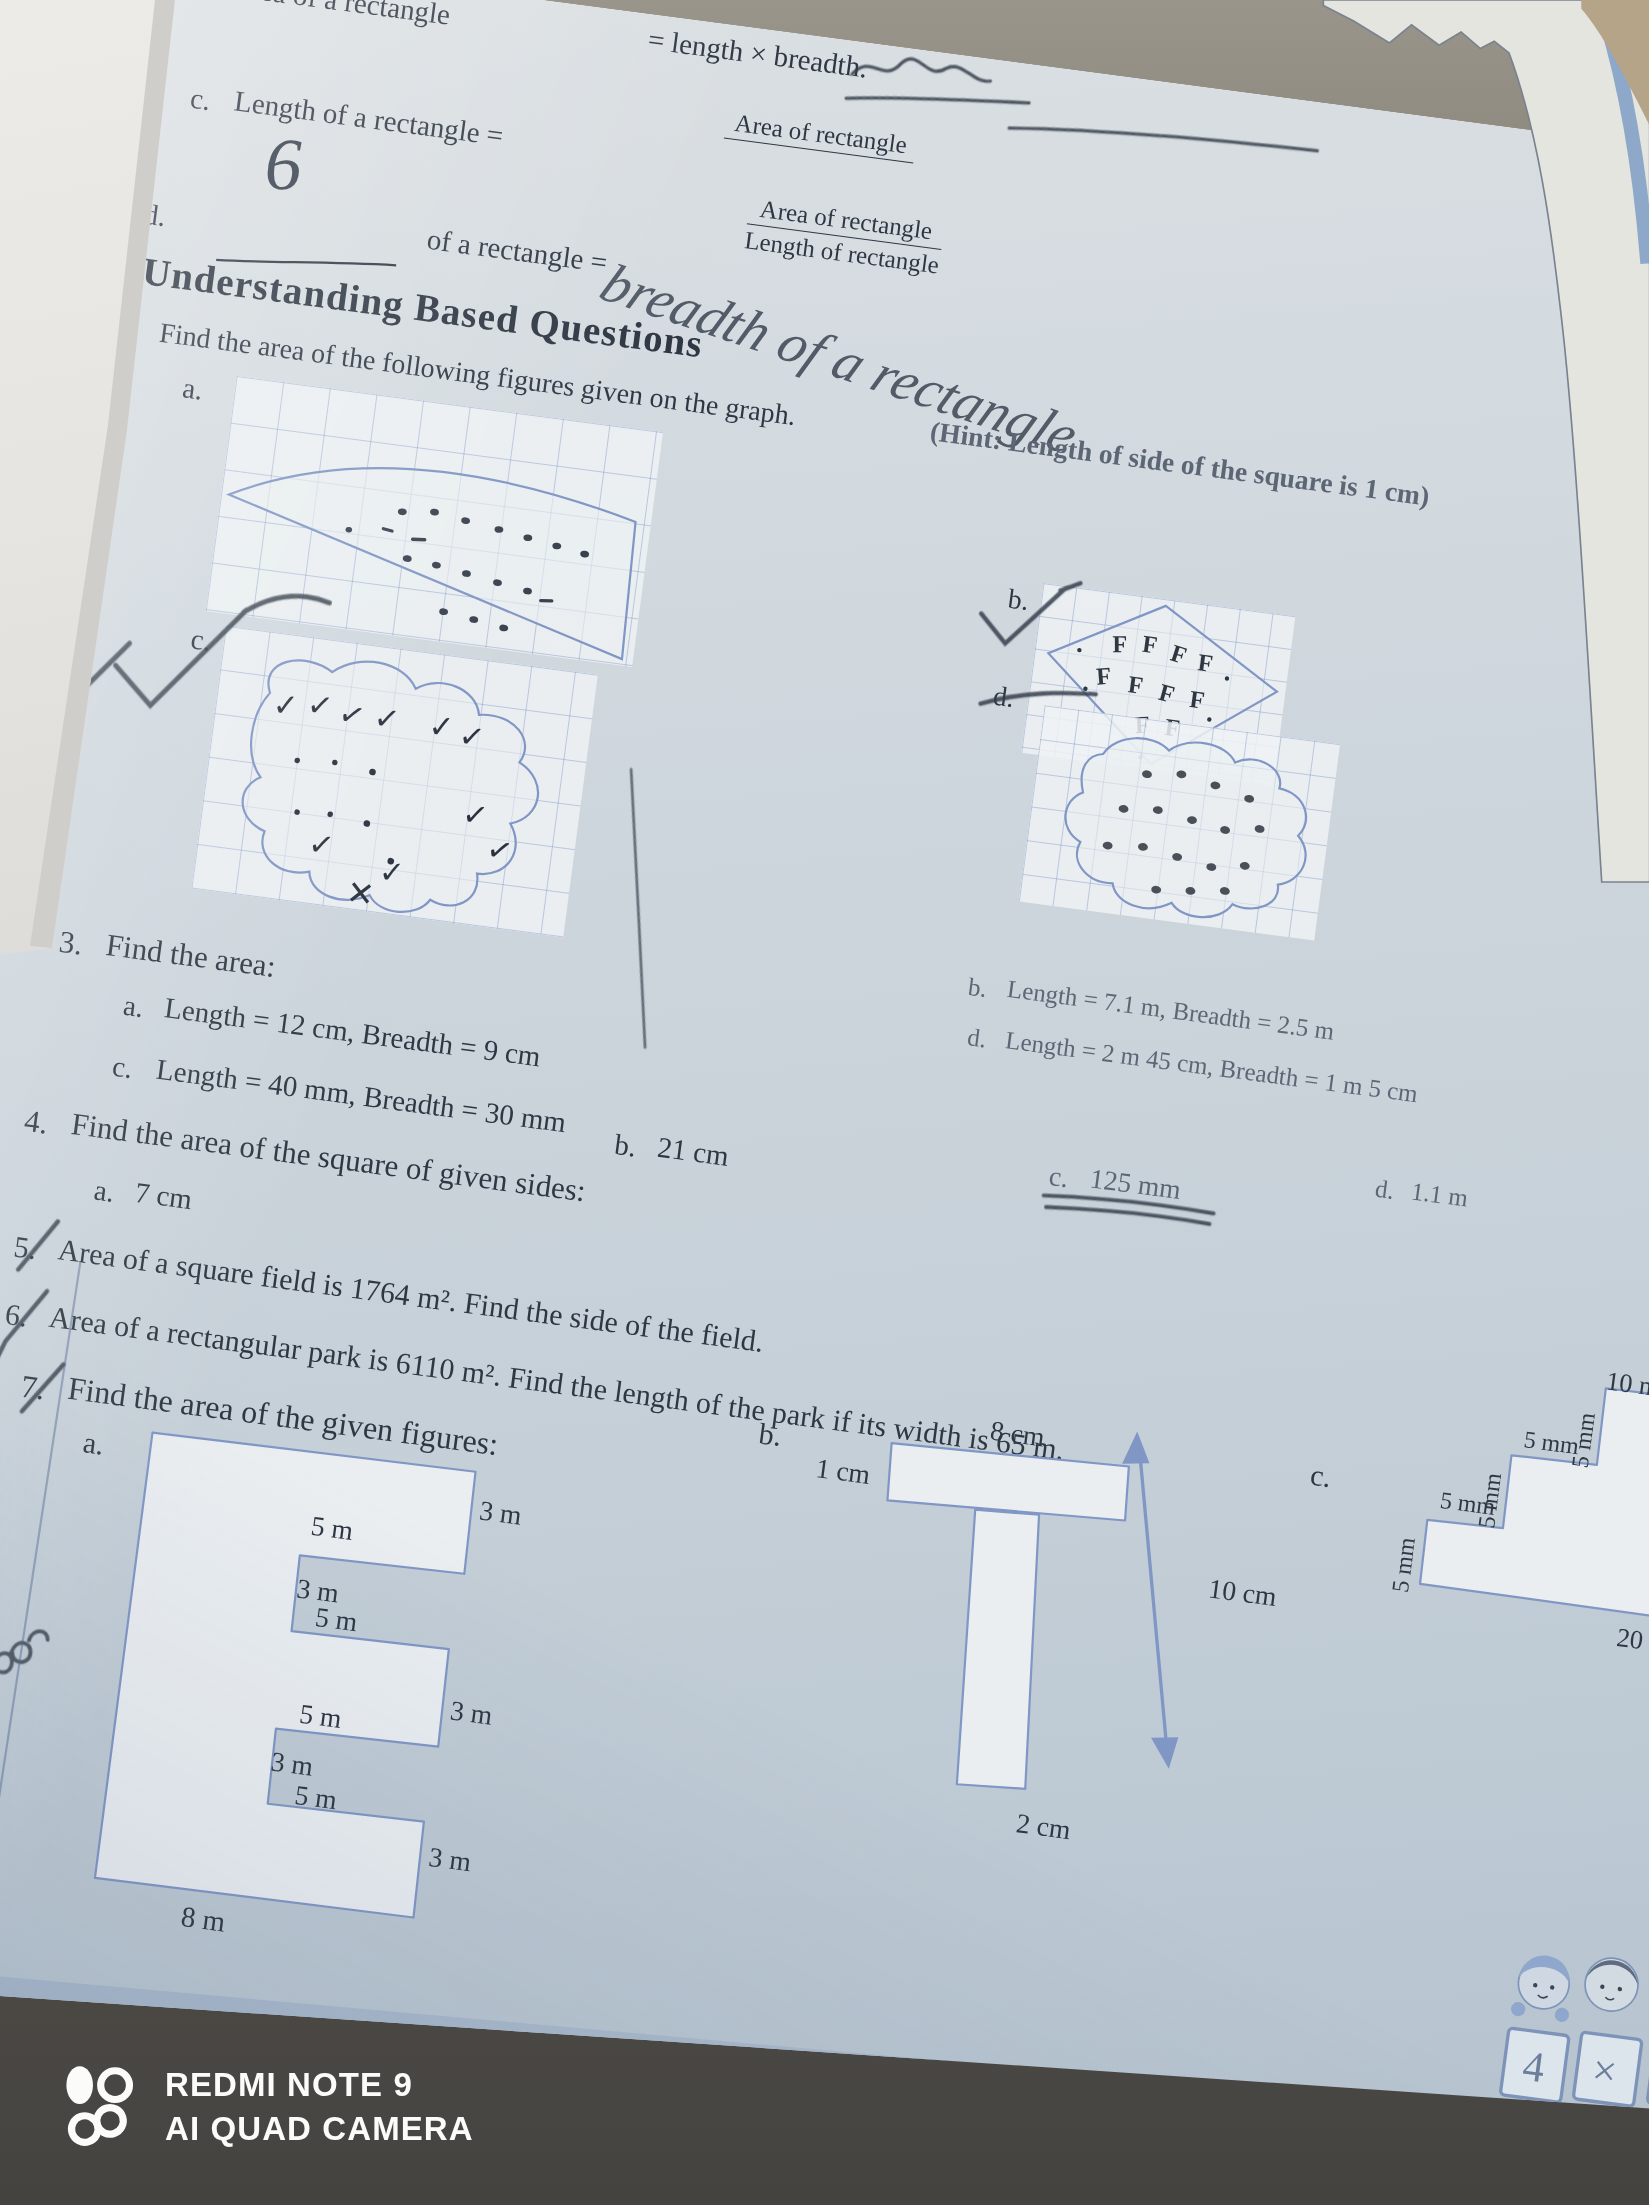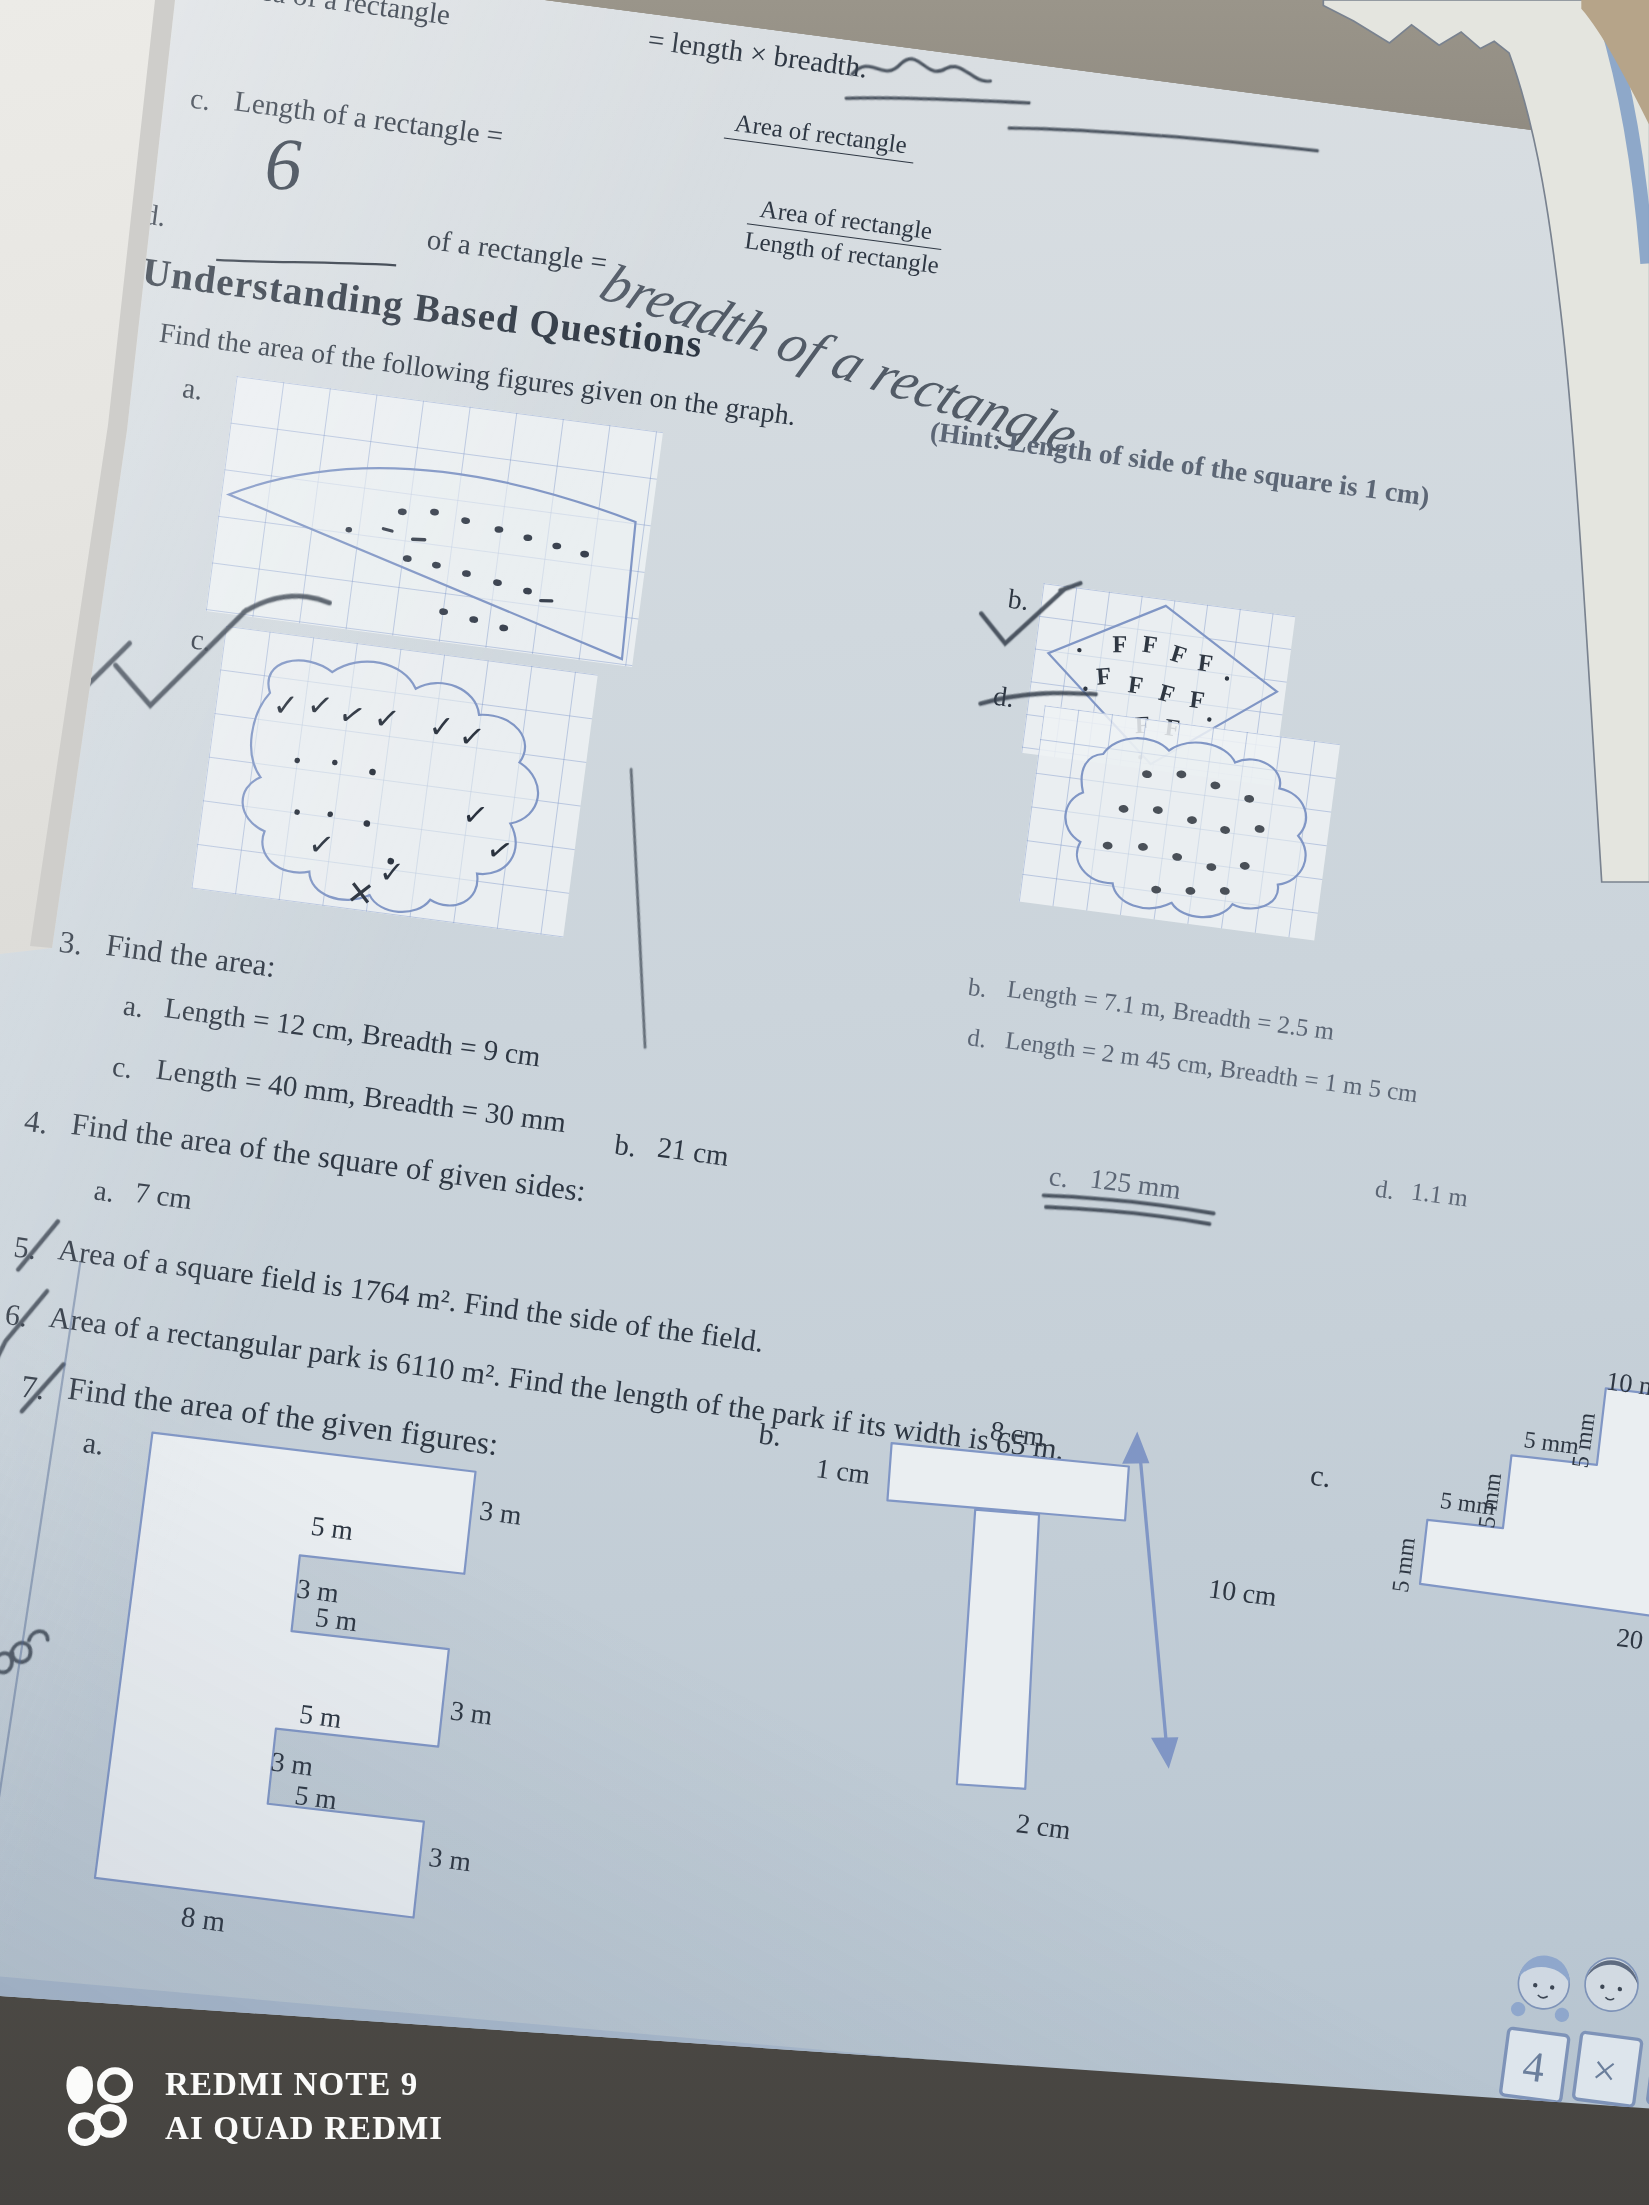--- a/index.html
+++ b/index.html
@@ -23,21 +23,21 @@
   .faint{color:#5c6675;}
   .hw{color:#323c49;font-style:italic;}
   .grid-panel{position:absolute;background-color:rgba(238,242,244,.85);
     background-image:linear-gradient(to right,rgba(125,150,200,.45) 1.1px,transparent 1.1px),
                      linear-gradient(to bottom,rgba(125,150,200,.45) 1.1px,transparent 1.1px);}
   .frac{display:inline-block;text-align:center;vertical-align:middle;}
   .frac .num{display:block;padding:0 8.8px 2.2px;border-bottom:1.7px solid #2e3743;}
   .frac .den{display:block;min-height:31px;padding-top:2.2px;}
   .vlab{transform:rotate(-90deg);transform-origin:0 0;}
   svg{position:absolute;overflow:visible;}
-  .wm{position:absolute;color:#fbfbfa;font-family:Liberation Serif, serif;font-weight:bold;letter-spacing:1.1px;}
+  .wm{position:absolute;color:#fbfbfa;font-family:Liberation Sans, sans-serif;font-weight:bold;letter-spacing:1.1px;}
 </style>
 </head>
 <body>
 
 <div id="page">
 
   <span class="t" style="left:63px;top:15.4px;font-size:29px;">b.</span>
   <span class="t" style="left:108px;top:12px;font-size:29px;">Area of a rectangle</span>
   <span class="t" style="left:529px;top:10px;font-size:29px;">= length × breadth.</span>
 
@@ -310,14 +310,14 @@
   <g fill="none" stroke="#fbfbfa" stroke-width="13">
     <ellipse cx="32" cy="40" rx="24" ry="34" fill="#fbfbfa" stroke="none"></ellipse>
     <circle cx="96" cy="40" r="26"></circle>
     <g transform="rotate(-18 64 112)">
       <circle cx="40" cy="112" r="24"></circle>
       <circle cx="88" cy="112" r="24"></circle>
     </g>
   </g>
 </svg>
 <span class="wm" style="left:165px;top:2066px;font-size:33px;">REDMI NOTE 9</span>
-<span class="wm" style="left:165px;top:2110px;font-size:33px;">AI QUAD REDMI</span>
+<span class="wm" style="left:165px;top:2110px;font-size:33px;">AI QUAD CAMERA</span>
 
 
 </body></html>

